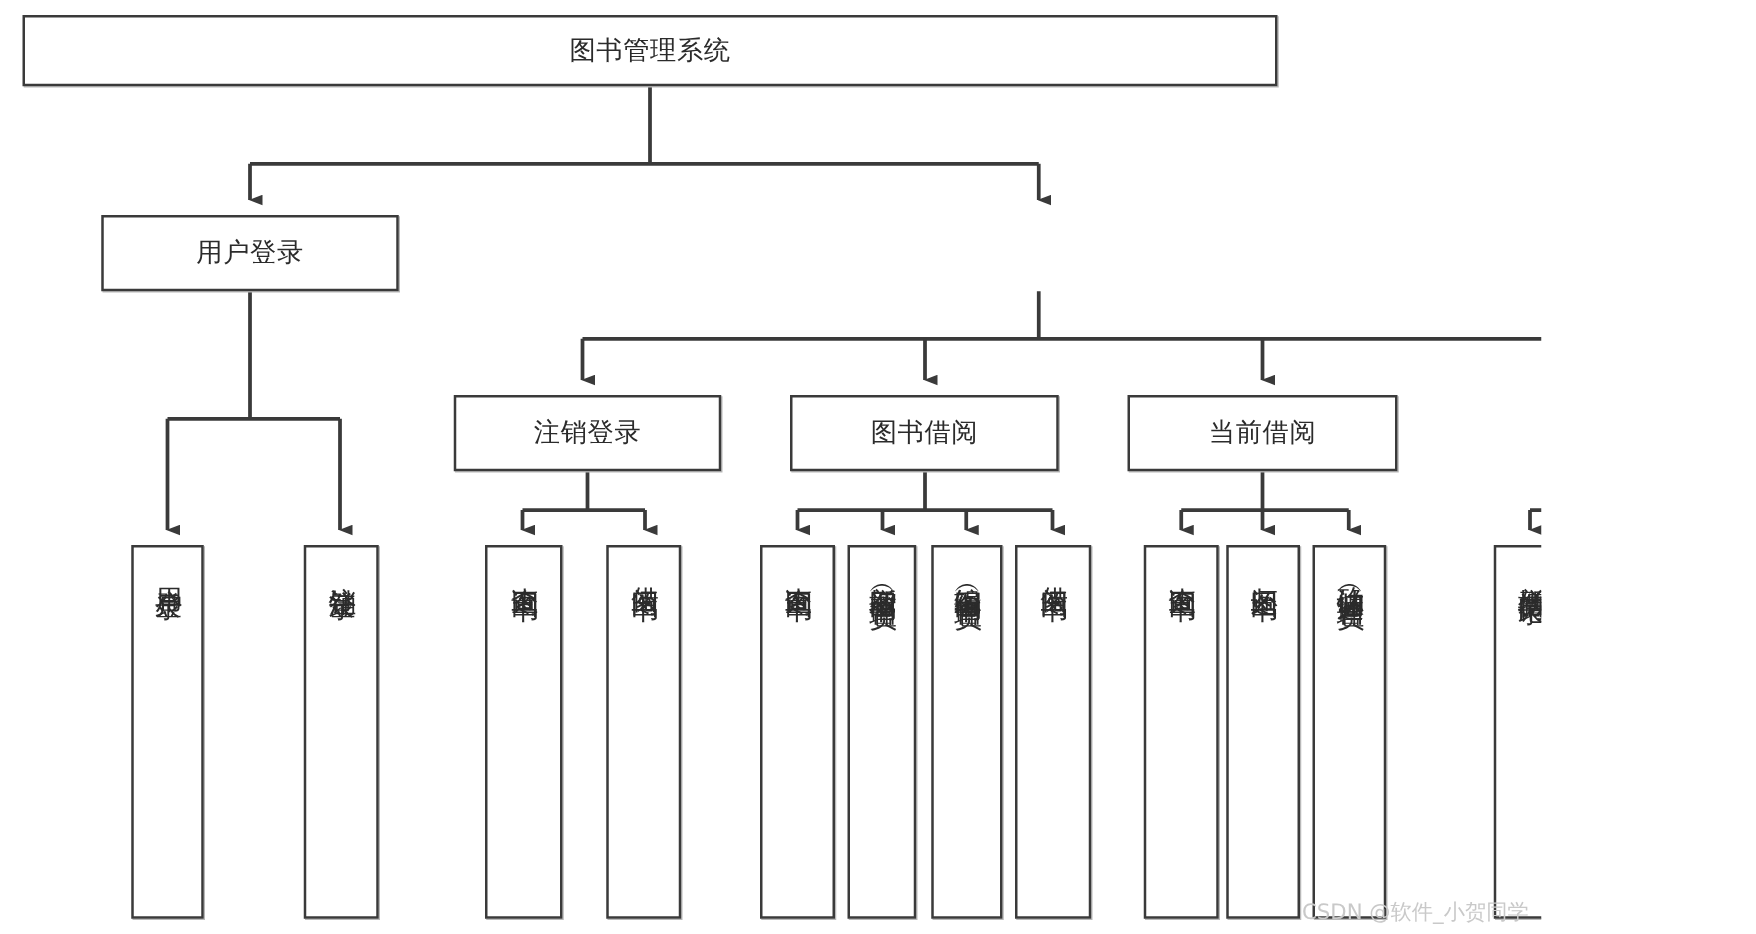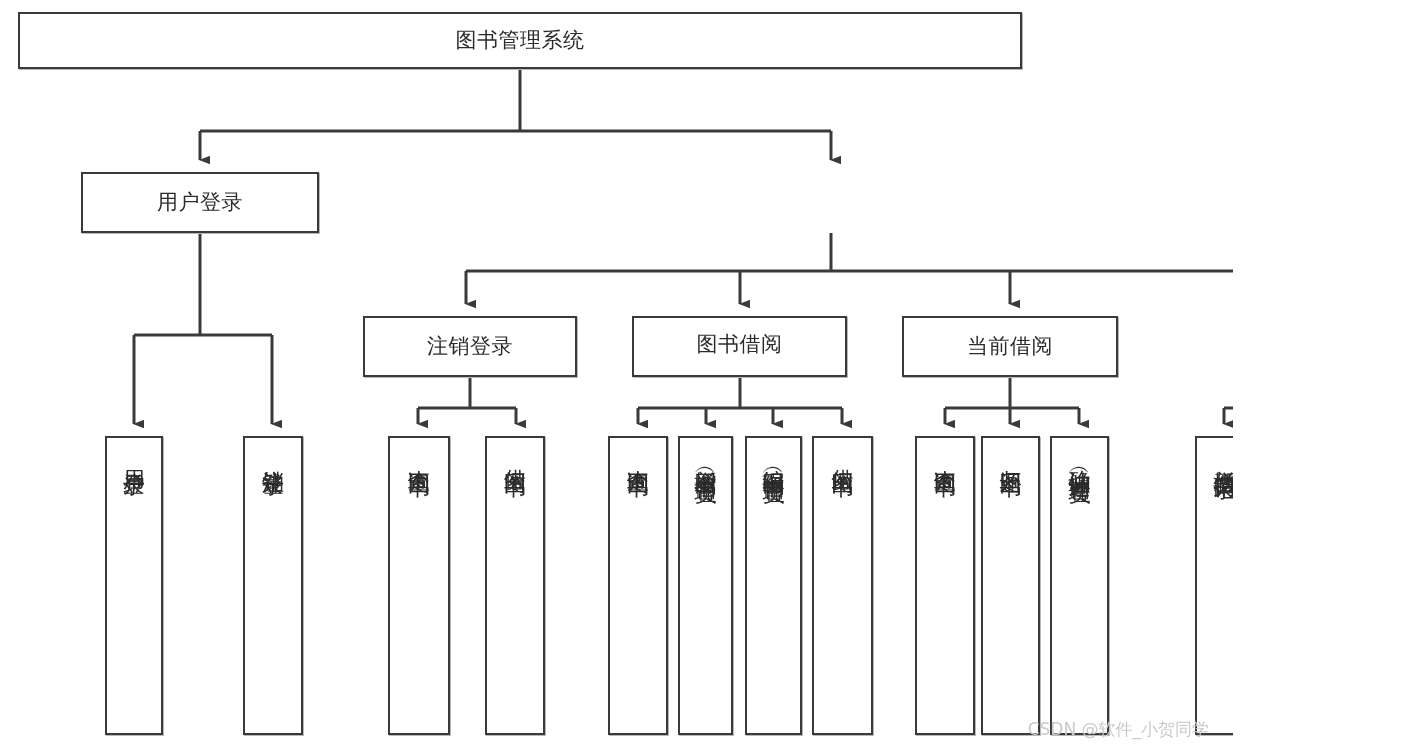--- a/index.html
+++ b/index.html
@@ -54,21 +54,21 @@
   .node.v .node-label {
     writing-mode: vertical-rl;
     text-orientation: upright;
     font-size: 22px;
     line-height: 1.18;
     letter-spacing: 2px;
     white-space: nowrap;
   }
   #watermark {
     position: absolute;
-    right: 24px;
+    right: 10px;
     bottom: 6px;
     font-size: 17px;
     color: #c9c9c9;
     white-space: nowrap;
     font-family: "DejaVu Sans", "Liberation Sans", sans-serif;
   }
 </style>
 </head>
 <body>
 
@@ -130,21 +130,21 @@
     <span class="node-label">图书管理系统</span>
   </div>
 
   <div class="node h" style="left: 81px; top: 172px; width: 238px; height: 61px;">
     <span class="node-label">用户登录</span>
   </div>
 
   <div class="node h" style="left: 363px; top: 316px; width: 214px; height: 61px;">
     <span class="node-label">注销登录</span>
   </div>
-  <div class="node h" style="left: 632px; top: 316px; width: 215px; height: 61px; font-family: Liberation Mono, monospace;">
+  <div class="node h" style="left: 632px; top: 316px; width: 215px; height: 61px;">
     <span class="node-label">图书借阅</span>
   </div>
   <div class="node h" style="left: 902px; top: 316px; width: 216px; height: 61px;">
     <span class="node-label">当前借阅</span>
   </div>
 
   <div class="node v" style="left: 105px; top: 436px; width: 58px; height: 299px;">
     <span class="node-label">用户登录</span>
   </div>
   <div class="node v" style="left: 243px; top: 436px; width: 60px; height: 299px;">

